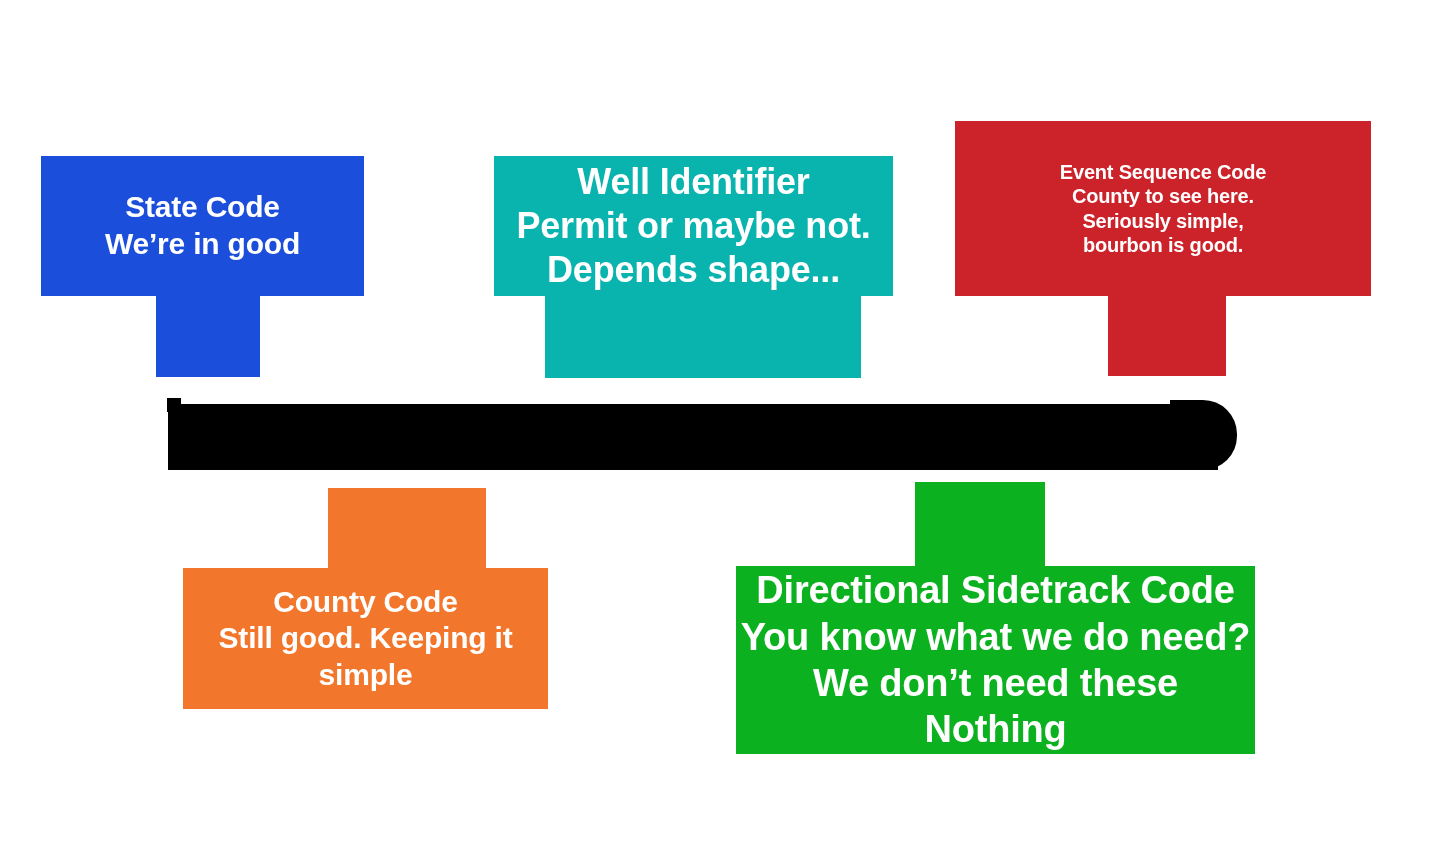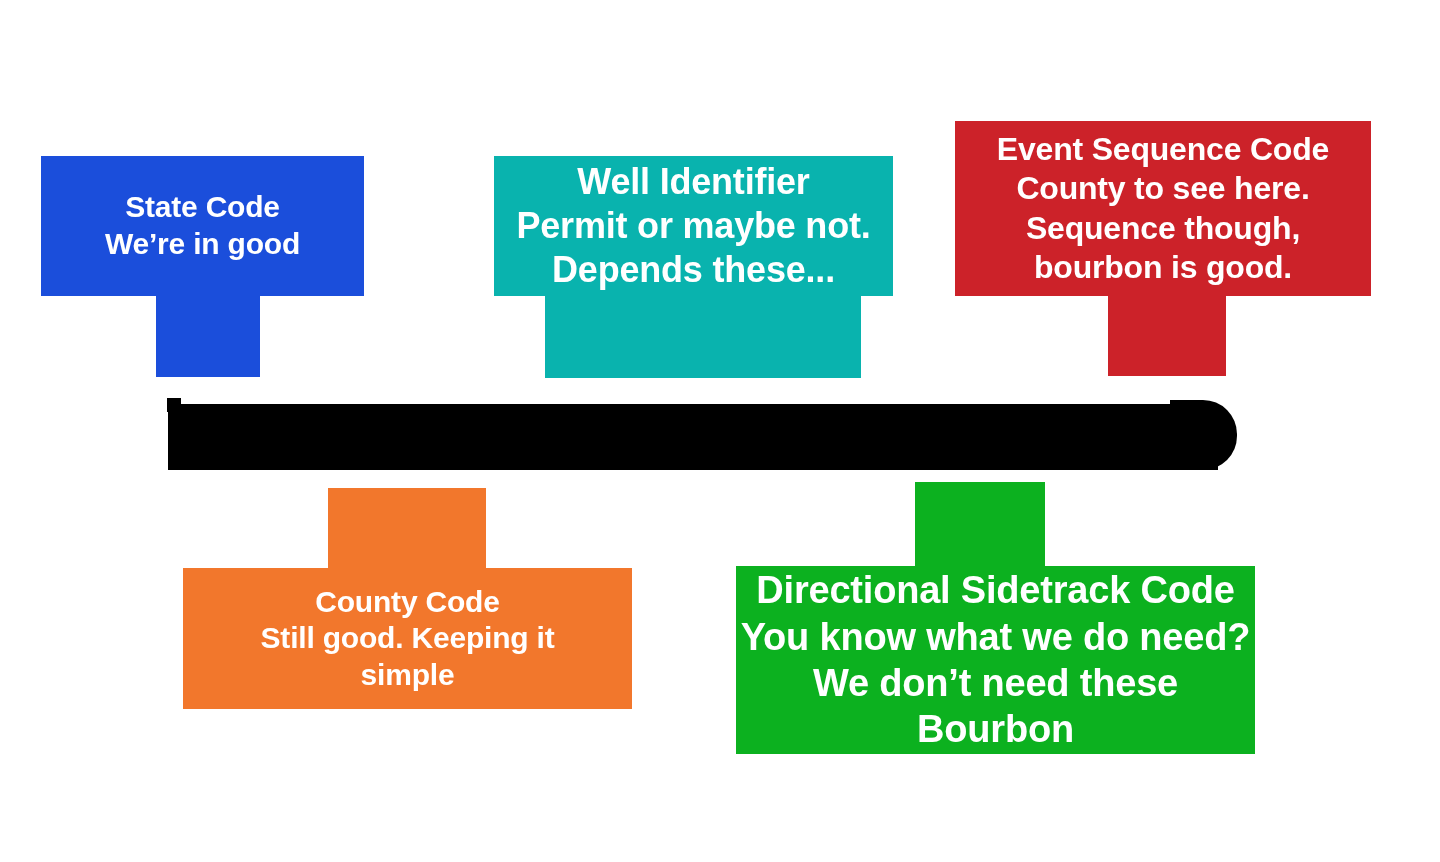--- a/index.html
+++ b/index.html
@@ -59,49 +59,49 @@
   <div class="stem" style="left:156px; top:296px; width:104px; height:81px; background:#1B4EDB;"></div>
   <div class="callout" style="left:41px; top:156px; width:323px; height:140px; background:#1B4EDB; font-size:30px;">
     <span class="line">State Code</span>
     <span class="line">We’re in good</span>
   </div>
 
   <div class="stem" style="left:545px; top:296px; width:316px; height:82px; background:#09B3AE;"></div>
   <div class="callout" style="left:494px; top:156px; width:399px; height:140px; background:#09B3AE; font-size:36px;">
     <span class="line">Well Identifier</span>
     <span class="line">Permit or maybe not.</span>
-    <span class="line">Depends these...</span>
+    <span class="line">Depends shape...</span>
   </div>
 
   <div class="stem" style="left:1108px; top:296px; width:118px; height:80px; background:#CC2229;"></div>
-  <div class="callout" style="left:955px; top:121px; width:416px; height:175px; background:#CC2229; font-size:32px;">
+  <div class="callout" style="left:955px; top:121px; width:416px; height:175px; background:#CC2229; font-size:20px;">
     <span class="line">Event Sequence Code</span>
     <span class="line">County to see here.</span>
-    <span class="line">Sequence though,</span>
+    <span class="line">Seriously simple,</span>
     <span class="line">bourbon is good.</span>
   </div>
 
   <div>
 
     <div class="redacted-nub" style="left:167px; top:398px; width:14px; height:14px;"></div>
 
     <div class="redacted-bar" style="left:168px; top:404px; width:1050px; height:66px;"></div>
 
     <div class="redacted-cap-right" style="left:1170px; top:400px; width:67px; height:70px; border-radius:0 34px 34px 0;"></div>
 
   </div>
 
   <div class="stem" style="left:328px; top:488px; width:158px; height:82px; background:#F2772C;"></div>
-  <div class="callout" style="left:183px; top:568px; width:449px; height:141px; background:#F2772C; font-size:30px;">
+  <div class="callout" style="left:183px; top:568px; width:365px; height:141px; background:#F2772C; font-size:30px;">
     <span class="line">County Code</span>
     <span class="line">Still good. Keeping it</span>
     <span class="line">simple</span>
   </div>
 
   <div class="stem" style="left:915px; top:482px; width:130px; height:88px; background:#0CB11F;"></div>
   <div class="callout" style="left:736px; top:566px; width:519px; height:188px; background:#0CB11F; font-size:38px;">
     <span class="line">Directional Sidetrack Code</span>
     <span class="line">You know what we do need?</span>
     <span class="line">We don’t need these</span>
-    <span class="line">Bourbon</span>
+    <span class="line">Nothing</span>
   </div>
 
 </div>
 
 </body></html>

